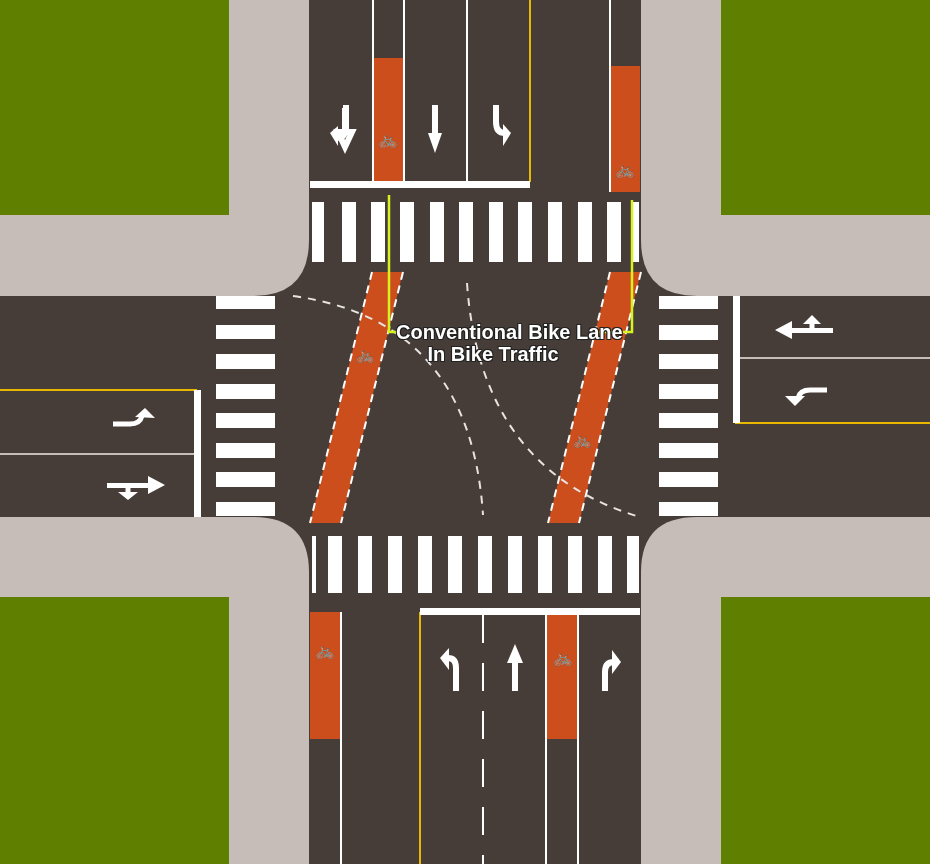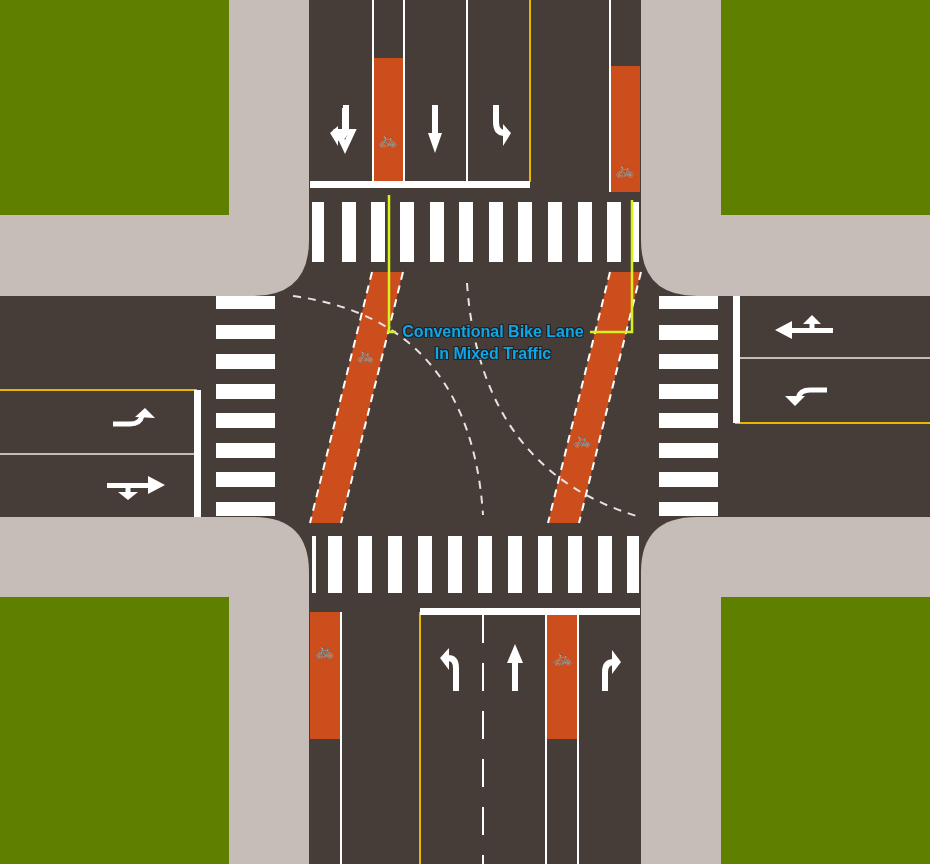--- a/index.html
+++ b/index.html
@@ -1,18 +1,18 @@
 <!DOCTYPE html>
 <html><head>
 <meta charset="utf-8">
 <style>
   html,body{margin:0;padding:0;background:#463d38;}
   body{width:930px;height:864px;position:relative;overflow:hidden;font-family:"Liberation Sans",sans-serif;}
   svg{position:absolute;left:0;top:0;}
-  .label{position:absolute;color:#0ea5e9;font-weight:bold;font-size:16px;text-align:center;line-height:22px;text-shadow:1px 1px 0 #222,-1px -1px 0 #222,1px -1px 0 #222,-1px 1px 0 #222;white-space:nowrap;}
+  .label{position:absolute;color:#ffffff;font-weight:bold;font-size:20px;text-align:center;line-height:22px;text-shadow:1px 1px 0 #222,-1px -1px 0 #222,1px -1px 0 #222,-1px 1px 0 #222;white-space:nowrap;}
 </style>
 </head>
 <body>
 
 <svg width="930" height="864" viewBox="0 0 930 864">
   <defs>
     <pattern id="xwalkV" width="30" height="60" patternUnits="userSpaceOnUse"></pattern>
   </defs>
 
   <rect x="0" y="0" width="930" height="864" fill="#463d38"></rect>
@@ -162,14 +162,14 @@
 
   <path d="M293,296 Q470,320 483,515" stroke="#e8e3e0" stroke-width="2" fill="none" stroke-dasharray="8,7"></path>
   <path d="M467,283 Q480,470 640,517" stroke="#e8e3e0" stroke-width="2" fill="none" stroke-dasharray="8,7"></path>
 
   <path d="M389,195 V332 H396" stroke="#d7f21c" stroke-width="2.5" fill="none"></path>
   <path d="M632,200 V332 H590" stroke="#d7f21c" stroke-width="2.5" fill="none"></path>
 </svg>
 
 <div class="label" style="left:396px;top:321px;width:194px;">
   <div>Conventional Bike Lane</div>
-  <div>In Mixed Traffic</div>
+  <div>In Bike Traffic</div>
 </div>
 
 </body></html>

